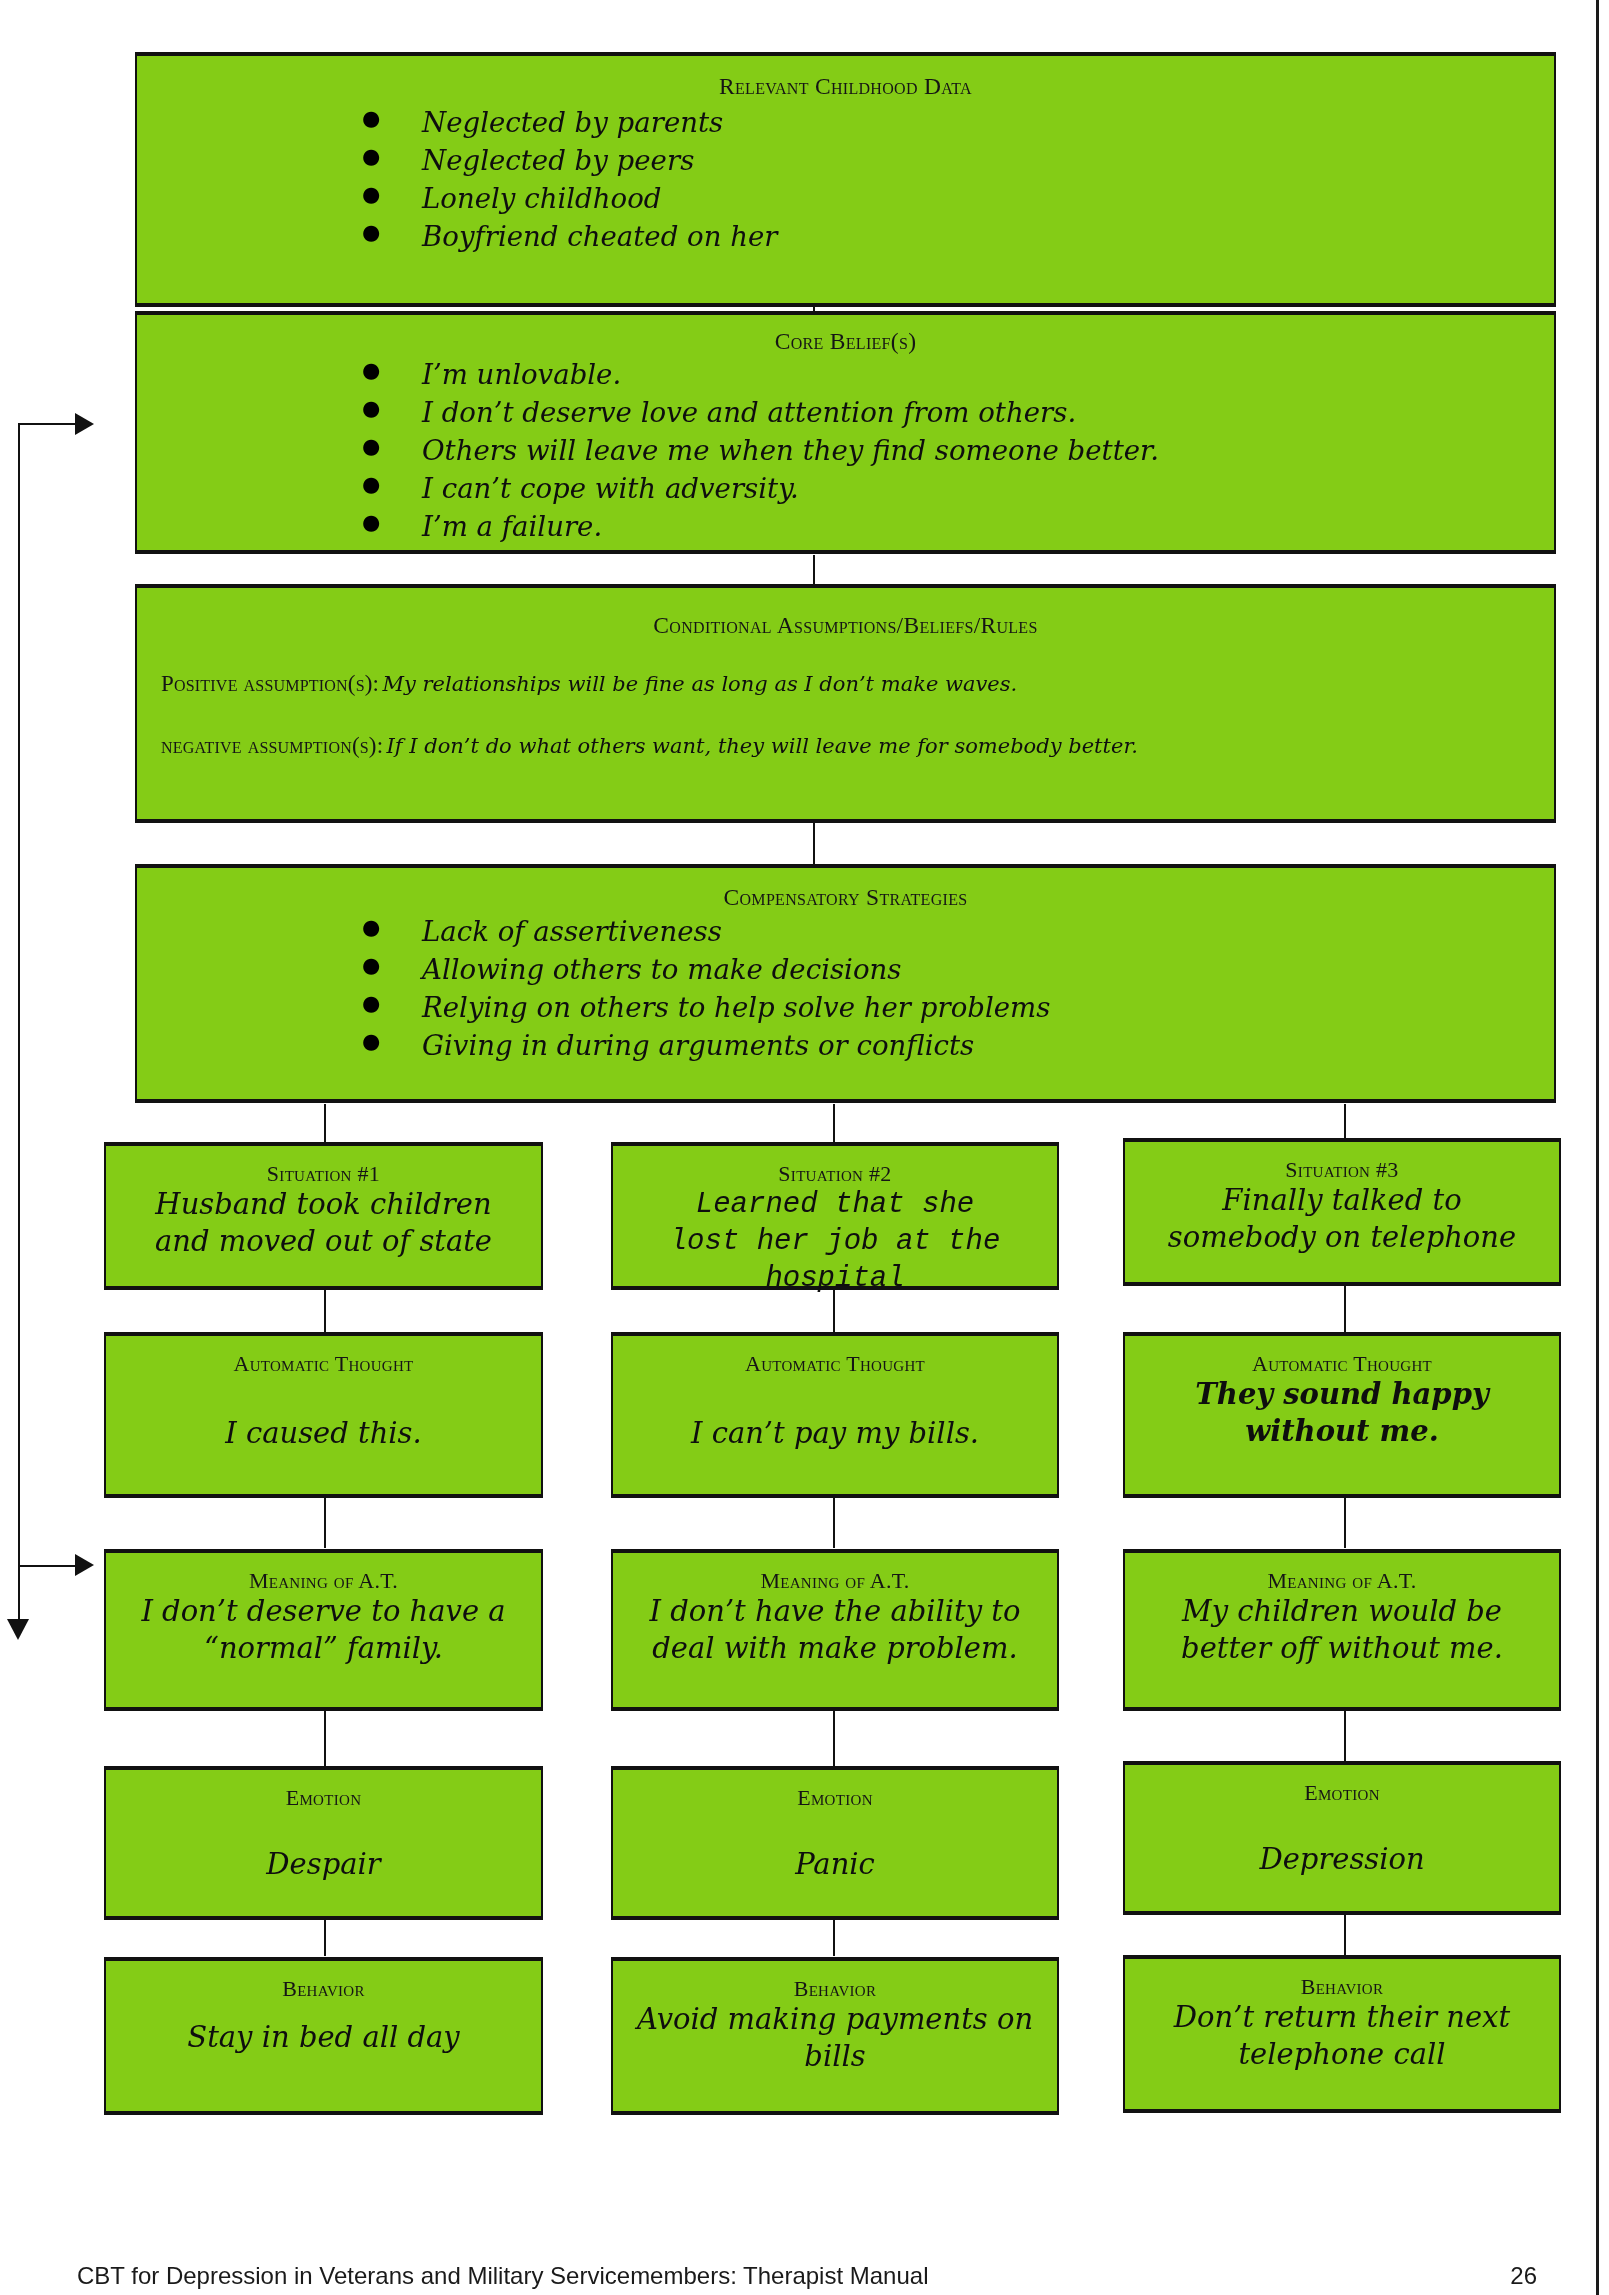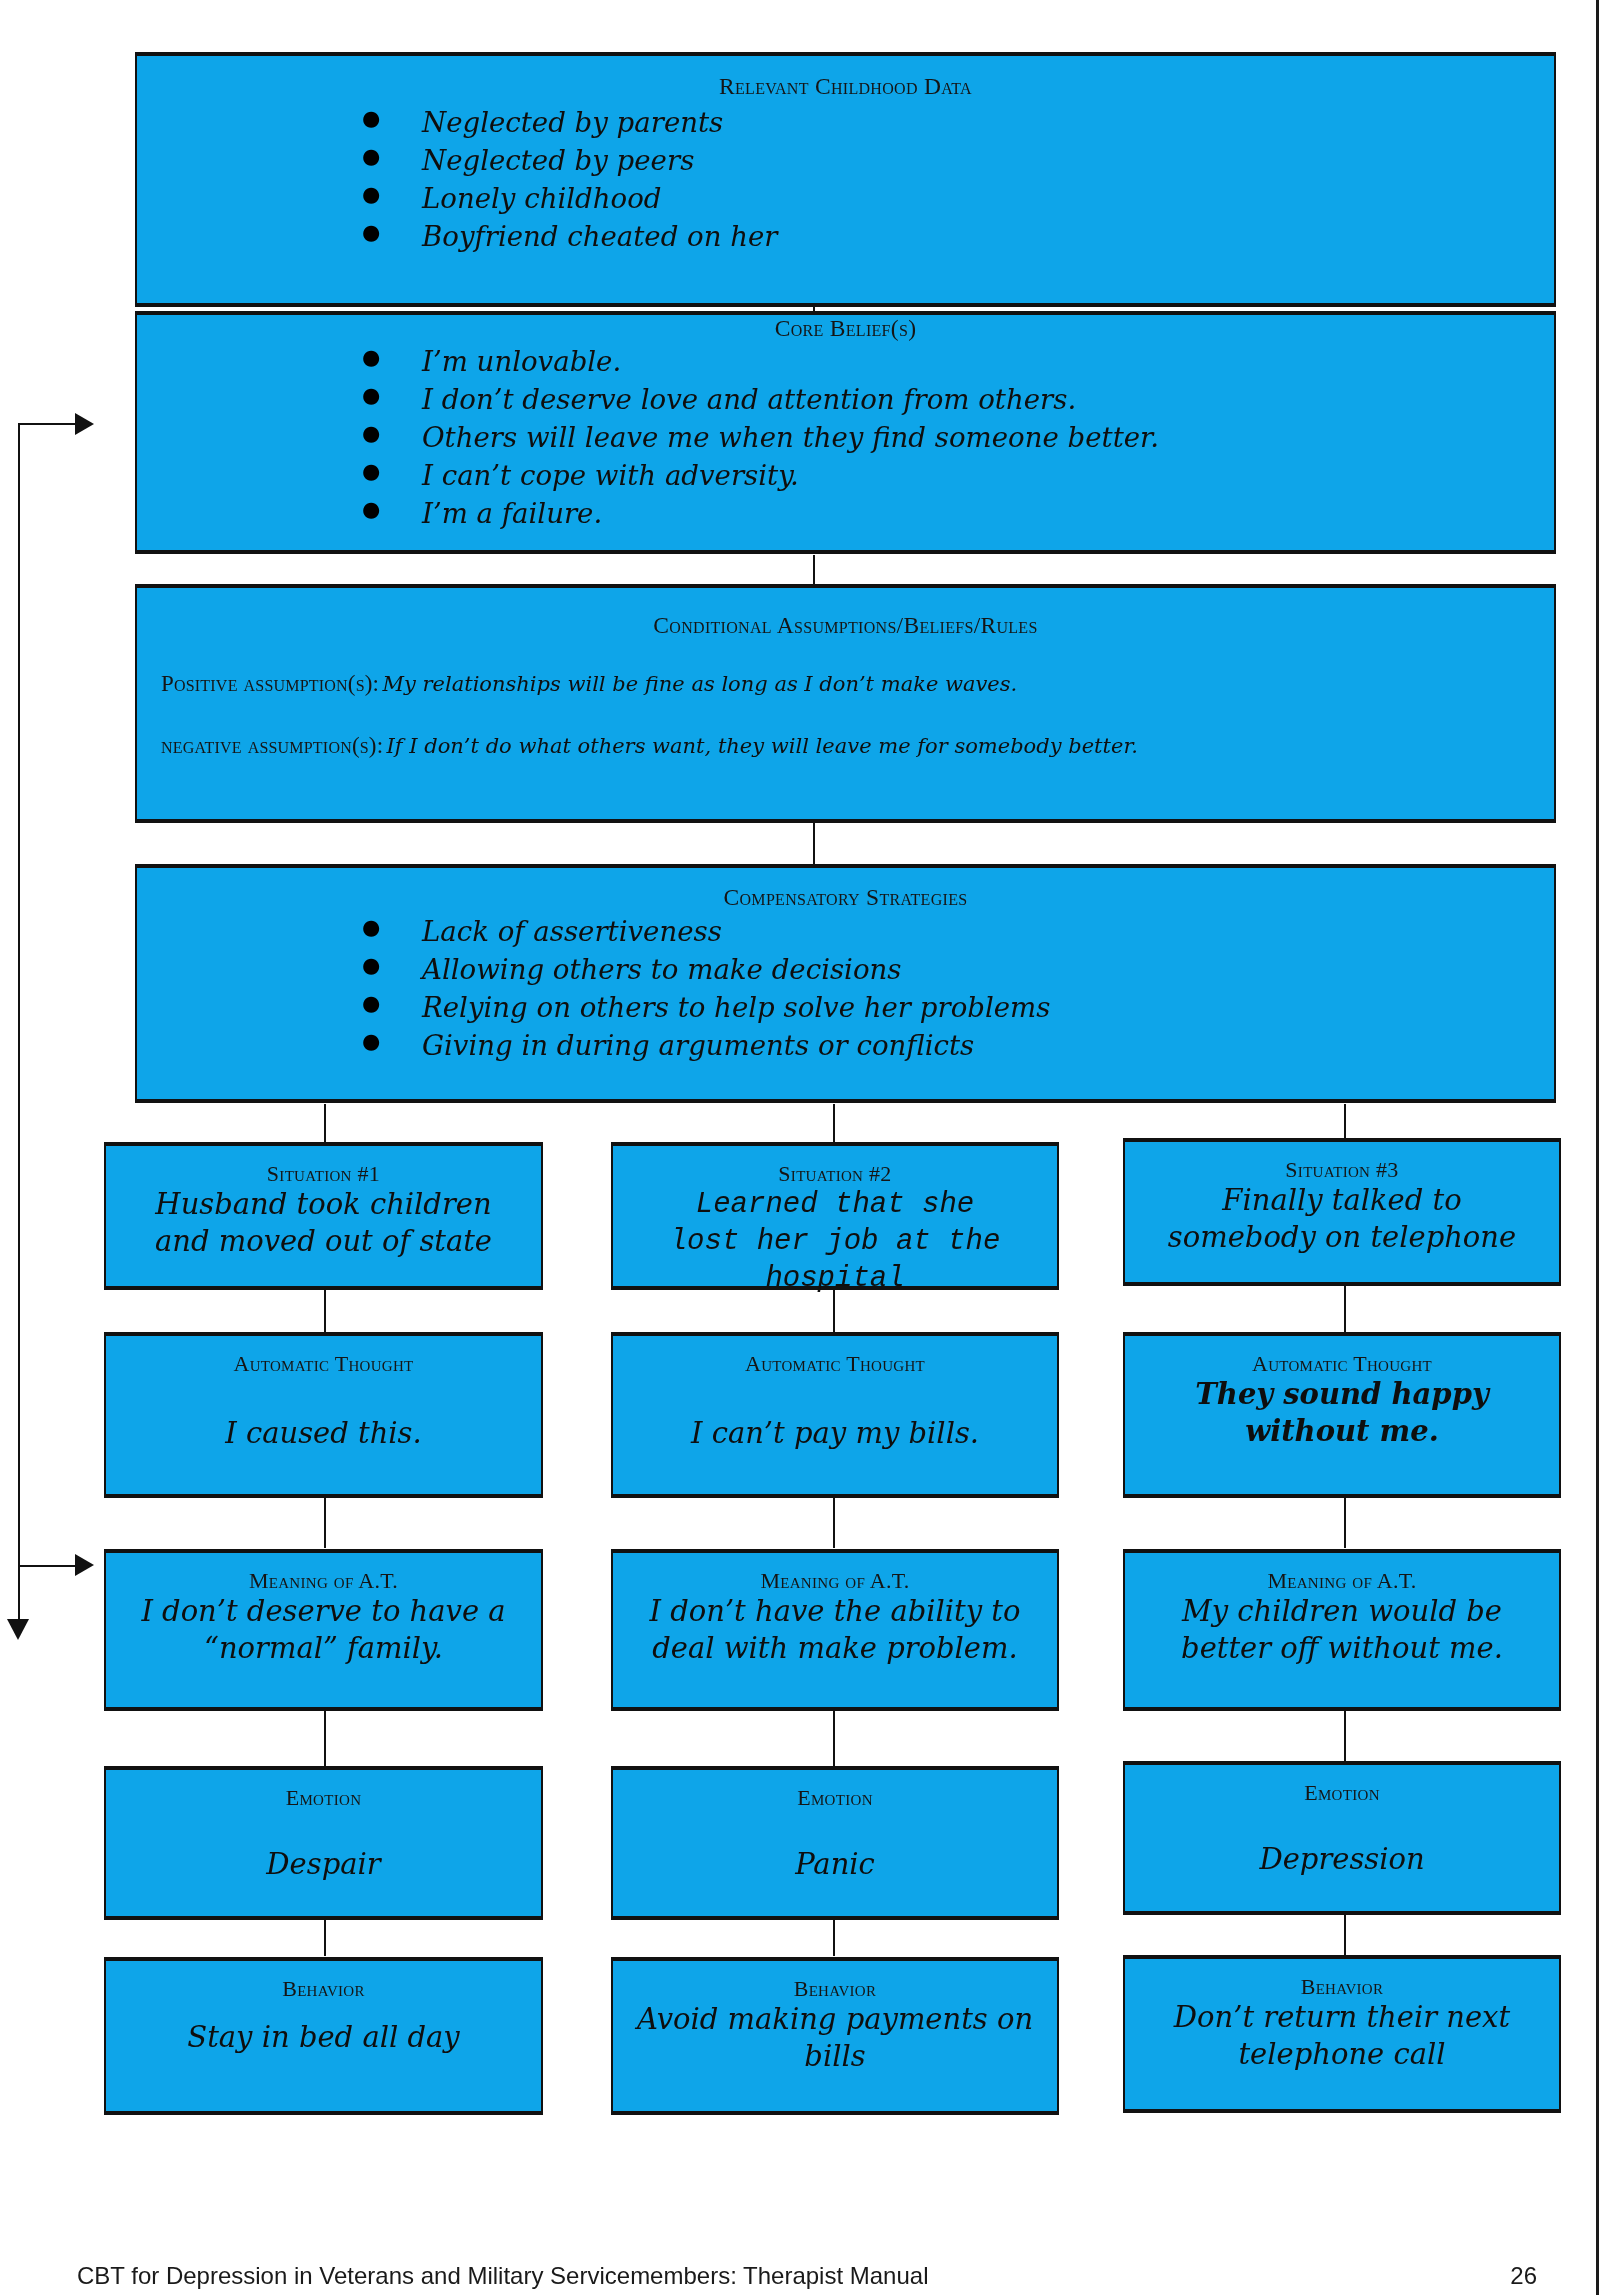--- a/index.html
+++ b/index.html
@@ -24,21 +24,21 @@
     width: 2.4px;
     height: 2295px;
     background: #1a1a1a;
   }
 
   
   .box {
     position: absolute;
     box-sizing: border-box;
     border: 2.4px solid #111111;
-    background: #0ea5e9;
+    background: #84cc16;
     text-align: center;
   }
   
   .box.heavy { border-top-width: 4px; border-bottom-width: 4px; }
 
   .hdr {
     font-variant: small-caps;
     font-family: "Liberation Serif", "DejaVu Serif", serif;
     letter-spacing: 0.3px;
     font-size: 22px;
@@ -158,21 +158,21 @@
     <li><span class="bul">●</span><span>Neglected by parents</span></li>
     <li><span class="bul">●</span><span>Neglected by peers</span></li>
     <li><span class="bul">●</span><span>Lonely childhood</span></li>
     <li><span class="bul">●</span><span>Boyfriend cheated on her</span></li>
   </ul>
 </div>
 
 <div class="vline" style="left:813px; top:307px; height:9.7px;"></div>
 
 <div class="box heavy" style="left:135px; top:311px; width:1421px; height:243px;">
-  <div class="hdr hdr-lg" style="">Core Belief(s)</div>
+  <div class="hdr hdr-lg" style="margin-top:13px;">Core Belief(s)</div>
   <ul class="bullets" style="margin-left:285px; margin-top:1.6px;">
     <li><span class="bul">●</span><span>I’m unlovable.</span></li>
     <li><span class="bul">●</span><span>I don’t deserve love and attention from others.</span></li>
     <li><span class="bul">●</span><span>Others will leave me when they find someone better.</span></li>
     <li><span class="bul">●</span><span>I can’t cope with adversity.</span></li>
     <li><span class="bul">●</span><span>I’m a failure.</span></li>
   </ul>
 </div>
 
 <div class="vline" style="left:813px; top:555px; height:29px;"></div>

